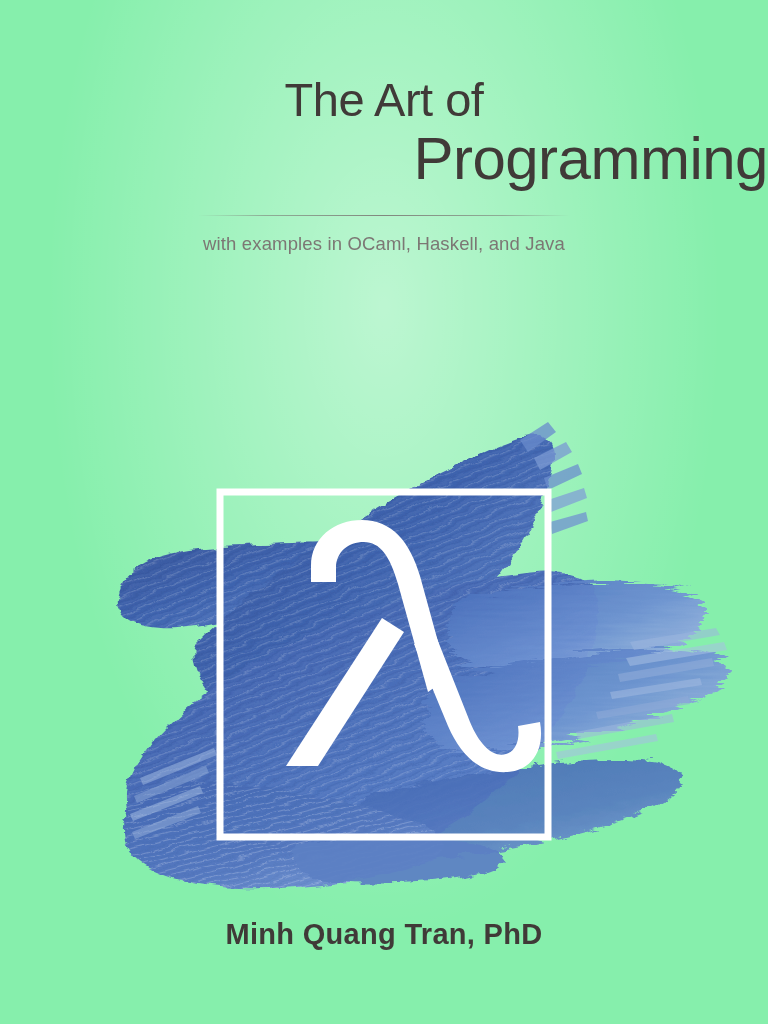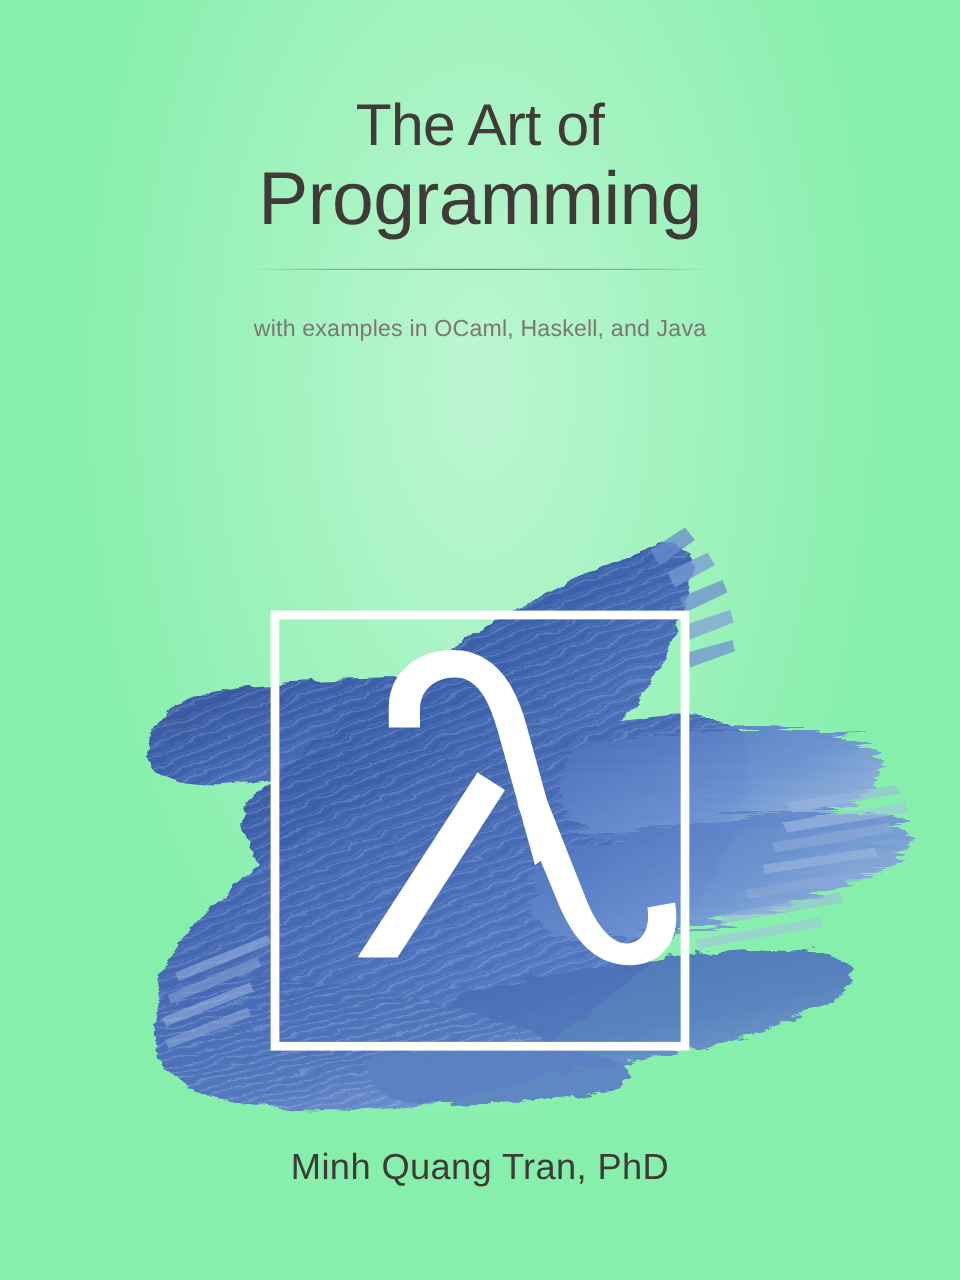--- a/index.html
+++ b/index.html
@@ -42,37 +42,37 @@
   .title-line {
     display: block;
     color: #403a38;
     font-weight: 400;
     letter-spacing: -0.5px;
     line-height: 1.02;
   }
 
   .title-line-1 { font-size: 47px; margin-bottom: 4px; }
   .title-line-2 { font-size: 60px; margin-bottom: 2px; }
-  .title-line-3 { font-size: 60px; }
+  .title-line-3 { font-size: 60px; text-align: right; }
 
   .divider {
     width: 372px;
     height: 1px;
     margin: 26px auto 0 auto;
     background: linear-gradient(to right,
         rgba(120,116,113,0) 0%,
         rgba(120,116,113,0.55) 18%,
         rgba(120,116,113,0.85) 50%,
         rgba(120,116,113,0.55) 82%,
         rgba(120,116,113,0) 100%);
   }
 
   .subtitle {
     display: block;
-    margin-top: 36px;
+    margin-top: 17px;
     color: #7c7774;
     font-size: 18.5px;
     font-weight: 400;
     letter-spacing: 0.15px;
   }
 
   .artwork {
     position: absolute;
     left: 0;
     top: 392px;
@@ -87,21 +87,21 @@
     left: 0;
     right: 0;
     top: 918px;
     text-align: center;
     z-index: 3;
   }
   .author-name {
     display: block;
     color: #403a38;
     font-size: 29px;
-    font-weight: 400;
+    font-weight: 700;
     letter-spacing: 0.3px;
   }
 </style>
 </head>
 <body>
 
 <div id="cover">
 
   <div class="title-block">
     <span class="title-line title-line-1">The Art of</span>

